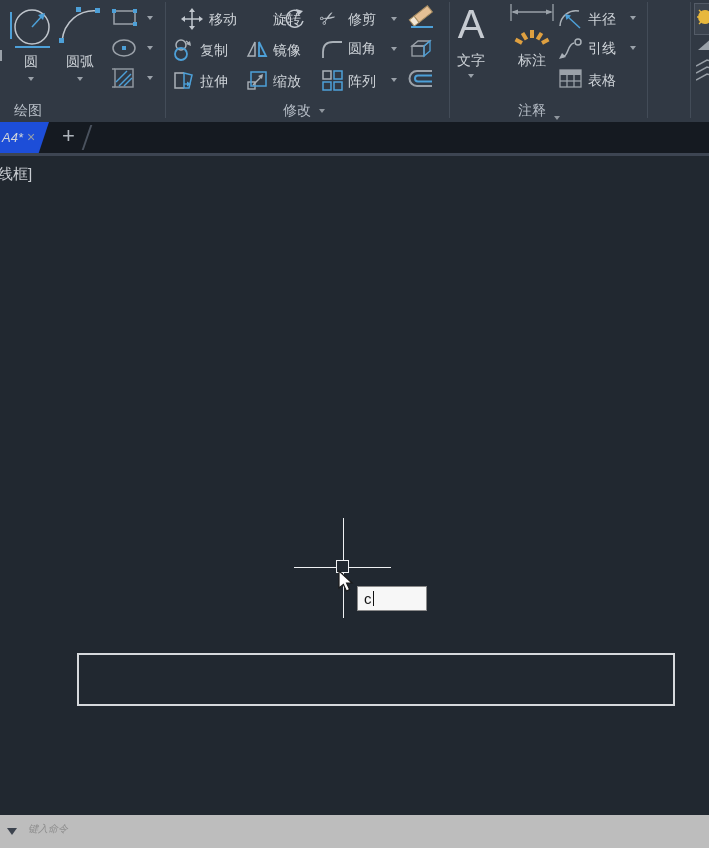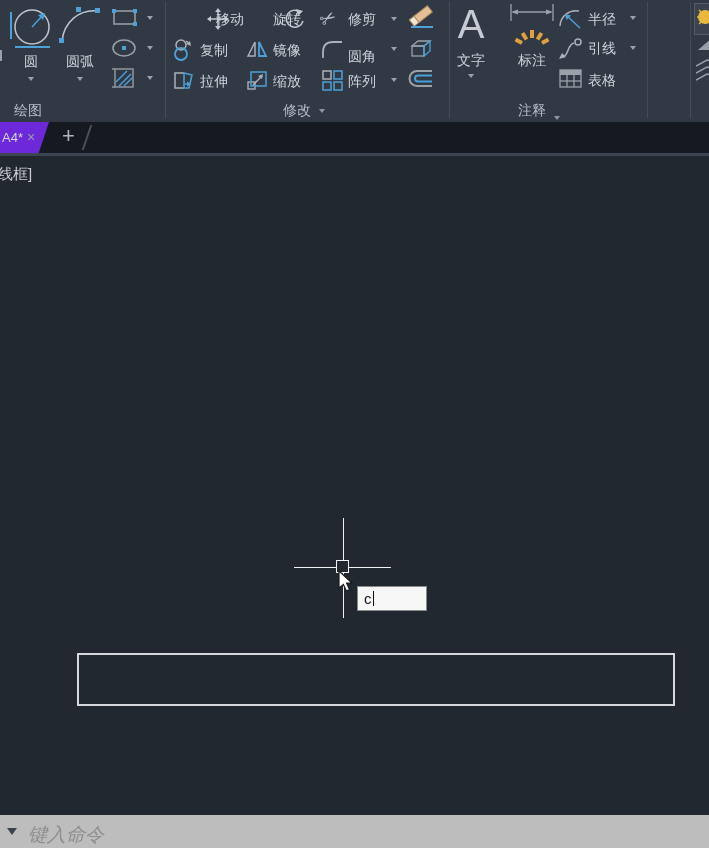--- a/index.html
+++ b/index.html
@@ -8,40 +8,40 @@
   .abs{position:absolute;}
   
   #ribbon{position:absolute;left:0;top:0;width:709px;height:122px;background:#313944;}
   .sep{position:absolute;top:2px;width:1px;height:116px;background:#434c58;}
   .btn-label{color:#ced3d8;font-size:14px;line-height:14px;white-space:nowrap;}
   .panel-label{color:#b7bec7;font-size:14px;white-space:nowrap;}
   .dd{width:0;height:0;border:3px solid transparent;border-top:4px solid #9aa1a9;border-bottom:none;}
   .ribbon-btn{cursor:default;}
   
   #tabbar{position:absolute;left:0;top:122px;width:709px;height:31px;background:#151a21;}
-  #tab-active{position:absolute;left:0;top:0;width:49px;height:31px;background:#6d28d9;
-      clip-path:polygon(0 0,100% 0,79% 100%,0 100%);}
+  #tab-active{position:absolute;left:0;top:0;width:49px;height:31px;background:#1d4ed8;
+      clip-path:polygon(0 0,100% 0,79% 100%,0 100%);font-style:italic;}
   #tab-active .tab-text{position:absolute;left:2px;top:8px;color:#d2d6da;font-size:13px;}
   #tab-close{position:absolute;left:27px;top:7px;color:#99a0a8;font-size:14px;}
   #tab-plus{position:absolute;left:62px;top:1px;color:#aeb4bb;font-size:22px;}
   #tab-slash{position:absolute;left:86px;top:3px;width:2px;height:25px;background:#4a525e;transform:skewX(-19deg);}
   #tab-underline{position:absolute;left:0;top:153px;width:709px;height:3px;background:#3d4552;}
   
   #canvas{position:absolute;left:0;top:156px;width:709px;height:659px;background:#212830;}
   #viewport-label{position:absolute;left:-2px;top:9px;color:#c9cdd2;font-size:15px;}
   .xline{position:absolute;background:#eef0f2;}
   #pickbox{position:absolute;left:336px;top:404px;width:11px;height:11px;border:1.5px solid #eef0f2;background:#212830;}
   #dyn-input{position:absolute;left:357px;top:430px;width:62px;height:23px;background:#f7f7f7;border:1px solid #8a8a8a;
      font-size:15px;color:#141414;line-height:23px;padding-left:6px;box-sizing:content-box;}
   #caret{display:inline-block;width:1.5px;height:15px;background:#111;vertical-align:-2px;margin-left:1px;}
   #drawn-rect{position:absolute;left:77px;top:497px;width:594px;height:49px;border:2px solid #d6d9dc;}
   
   #cmdbar{position:absolute;left:0;top:815px;width:709px;height:33px;background:#bdbdbd;}
   #cmd-tri{position:absolute;left:7px;top:13px;width:0;height:0;border:5px solid transparent;border-top:7px solid #3c434e;border-bottom:none;}
-  #cmd-prompt{position:absolute;left:28px;top:7px;color:#8e8e8e;font-size:19px;font-style:italic;}
+  #cmd-prompt{position:absolute;left:28px;top:7px;color:#8e8e8e;font-size:10px;font-style:italic;}
 </style>
 </head>
 <body>
 
 <div id="app">
 
   <div id="ribbon">
 
     <div class="abs" style="left:0;top:50px;width:2px;height:11px;background:#9aa1a9;"></div>
 
@@ -98,21 +98,21 @@
       <div class="dd abs" style="left:37px;top:10px;"></div>
     </div>
 
     <div class="abs" style="left:14px;top:102px;display:flex;align-items:center;gap:8px;flex-direction:column;">
       <span class="panel-label">绘图</span>
       <span class="dd" style="border-top-color:#8f969e;"></span>
     </div>
 
     <div class="sep" style="left:165px;"></div>
 
-    <div class="abs ribbon-btn" style="left:188px;top:8px;width:60px;height:22px;text-align:center;">
+    <div class="abs ribbon-btn" style="left:181px;top:8px;width:60px;height:22px;">
       <svg width="22" height="22" style="vertical-align:middle;">
         <line x1="11" y1="2" x2="11" y2="20" stroke="#c2c8cf" stroke-width="1.5"></line>
         <line x1="2" y1="11" x2="20" y2="11" stroke="#c2c8cf" stroke-width="1.5"></line>
         <polygon points="11,0 8,4 14,4" fill="#c2c8cf"></polygon>
         <polygon points="11,22 8,18 14,18" fill="#c2c8cf"></polygon>
         <polygon points="0,11 4,8 4,14" fill="#c2c8cf"></polygon>
         <polygon points="22,11 18,8 18,14" fill="#c2c8cf"></polygon>
       </svg>
       <span class="btn-label abs" style="left:28px;top:4px;">移动</span>
     </div>
@@ -151,21 +151,21 @@
       <svg width="24" height="22">
         <path d="M3,18 L10,4 L10,18 Z" stroke="#aab1b8" stroke-width="1.5" fill="none"></path>
         <path d="M14,4 L21,18 L14,18 Z" stroke="#4da0d8" stroke-width="1.8" fill="none"></path>
       </svg>
       <span class="btn-label abs" style="left:28px;top:5px;">镜像</span>
     </div>
     <div class="abs ribbon-btn" style="left:320px;top:38px;width:80px;height:22px;">
       <svg width="24" height="22">
         <path d="M3,20 L3,14 Q3,4 13,4 L22,4" stroke="#aab1b8" stroke-width="1.8" fill="none"></path>
       </svg>
-      <span class="btn-label abs" style="left:28px;top:11px;">圆角</span>
+      <span class="btn-label abs" style="left:28px;top:3px;">圆角</span>
       <span class="dd abs" style="left:71px;top:9px;"></span>
     </div>
     <div class="abs ribbon-btn" style="left:407px;top:36px;width:28px;height:26px;">
       <svg width="28" height="26">
         <path d="M5,10 L11,5 L23,5 L17,10 Z" stroke="#9aa1a9" stroke-width="1.3" fill="none"></path>
         <rect x="5" y="10" width="12" height="10" stroke="#9aa1a9" stroke-width="1.3" fill="none"></rect>
         <path d="M17,10 L23,5 L23,15 L17,20 Z" stroke="#4da0d8" stroke-width="1.3" fill="none"></path>
       </svg>
     </div>
 

